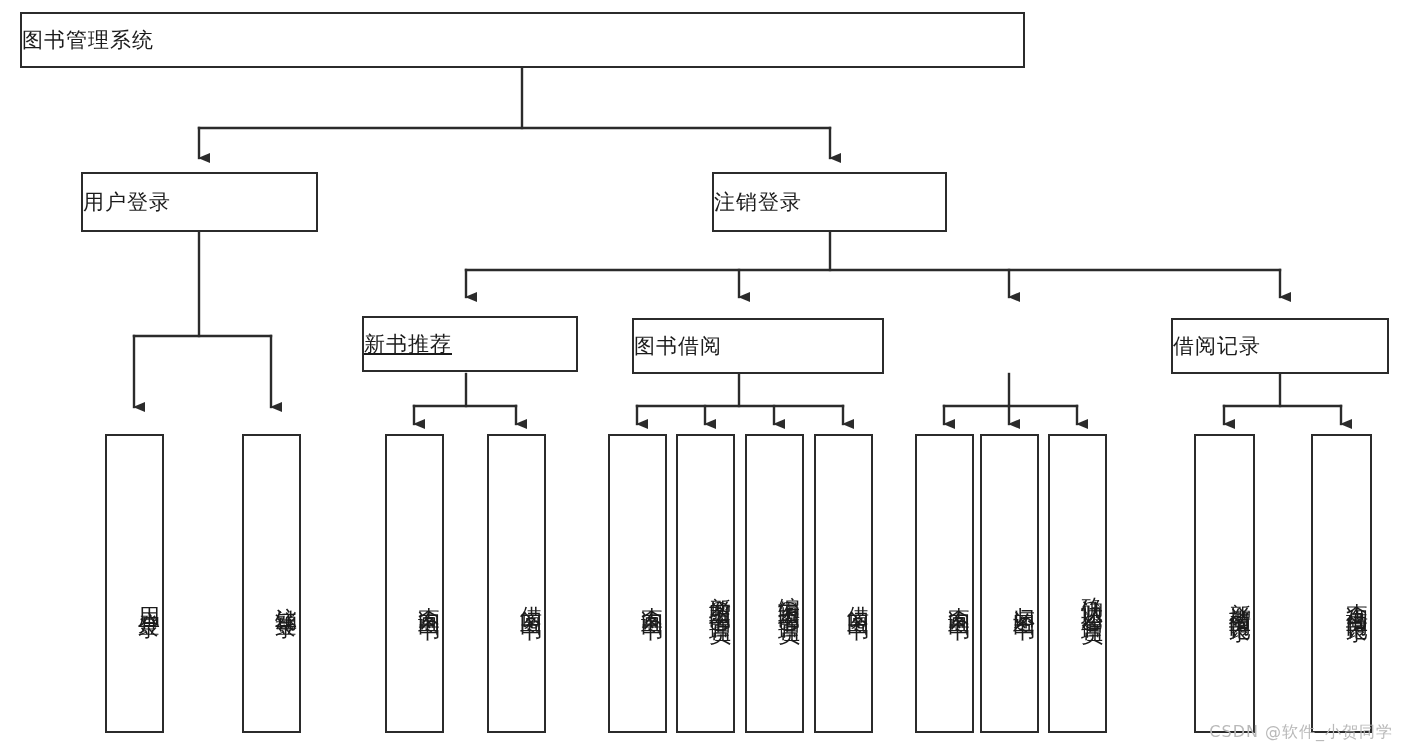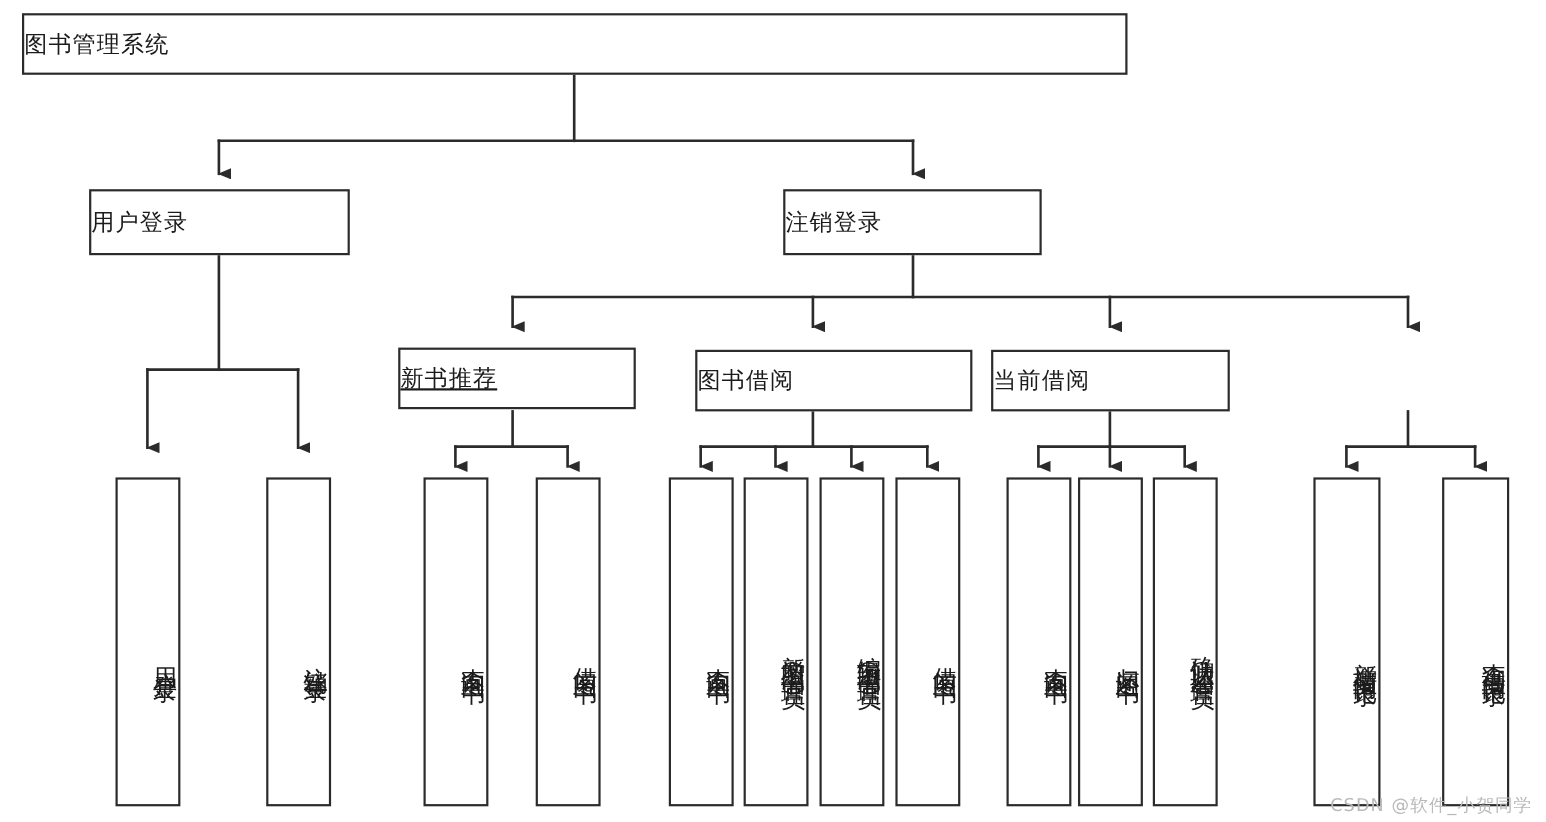--- a/index.html
+++ b/index.html
@@ -102,22 +102,22 @@
   <div class="node h" style="left:712px;top:172px;width:235px;height:60px;">
     <span class="lbl">注销登录</span>
   </div>
 
   <div class="node h" style="left:362px;top:316px;width:216px;height:56px;text-decoration:underline;">
     <span class="lbl">新书推荐</span>
   </div>
   <div class="node h" style="left:632px;top:318px;width:252px;height:56px;">
     <span class="lbl">图书借阅</span>
   </div>
-  <div class="node h" style="left:901px;top:318px;width:217px;height:56px;">
-    <span class="lbl">当前借阅</span>
+  <div class="node h" style="left:1171px;top:318px;width:218px;height:56px;">
+    <span class="lbl">借阅记录</span>
   </div>
 
   <div class="node v" style="left:105px;top:434px;width:59px;height:299px;">
     <span class="lbl">用户登录</span>
   </div>
   <div class="node v" style="left:242px;top:434px;width:59px;height:299px;">
     <span class="lbl">注销登录</span>
   </div>
 
   <div class="node v" style="left:385px;top:434px;width:59px;height:299px;">

